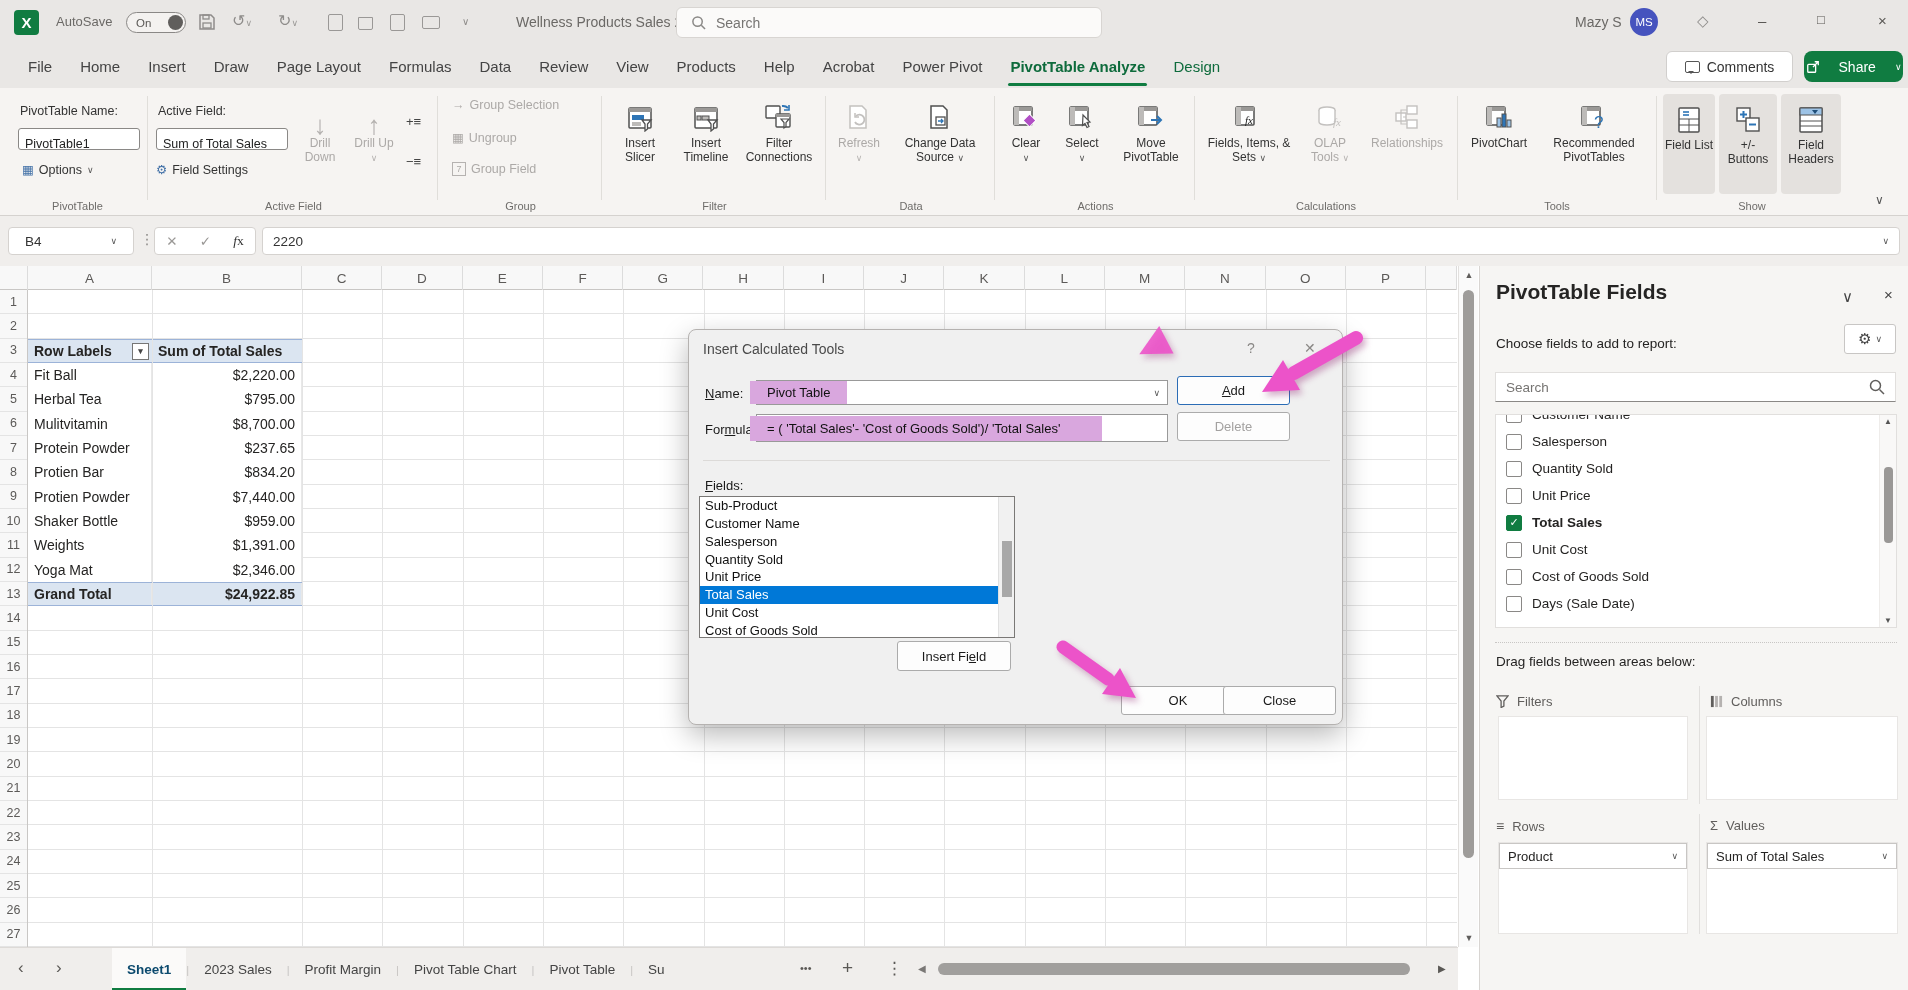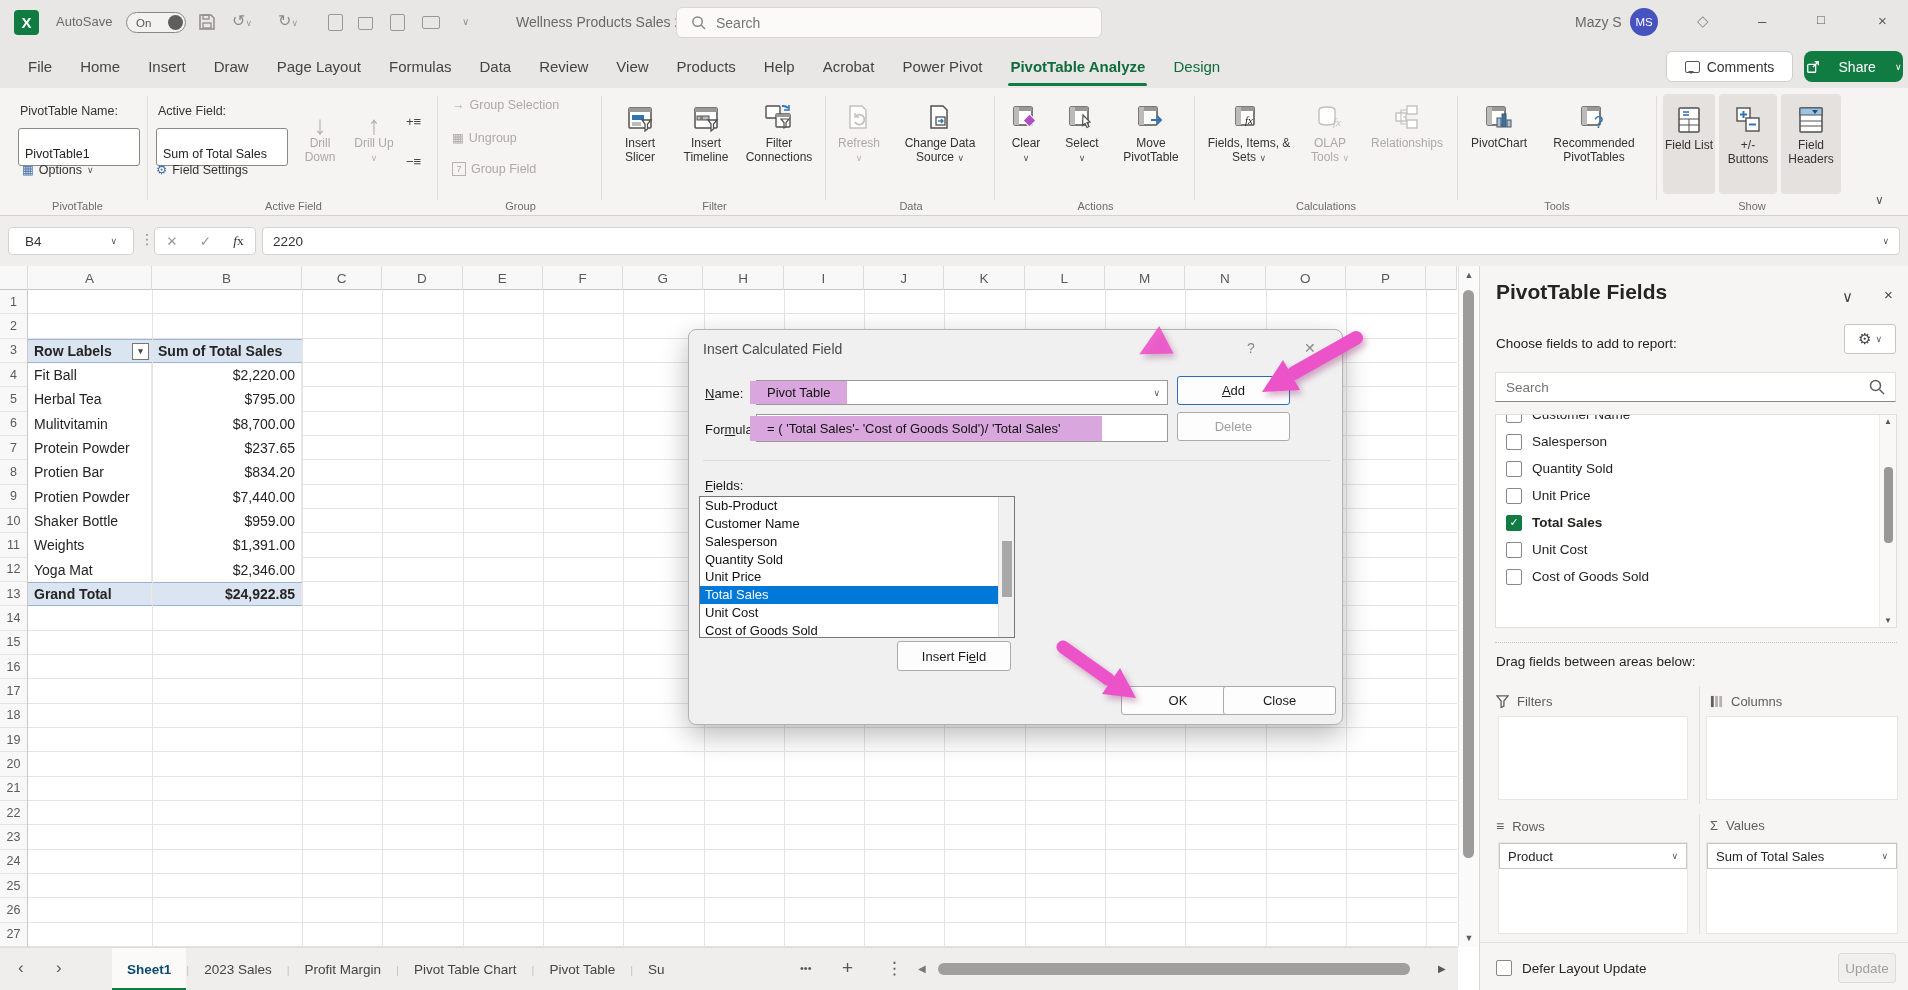--- a/index.html
+++ b/index.html
@@ -26,21 +26,21 @@
   #comments-btn{position:absolute;left:1666px;top:6px;width:127px;height:31px;background:#fff;border:1px solid #d1cfcd;border-radius:6px;display:flex;align-items:center;justify-content:center;gap:7px;font-size:14px;color:#333}
   #share-btn{position:absolute;left:1804px;top:6px;width:99px;height:31px;background:#107C41;border-radius:8px;color:#fff;display:flex;align-items:center;justify-content:center;gap:19px;font-size:14px}
   .bubble{width:15px;height:12px;border:1.4px solid #555;border-radius:2px;position:relative}
   .bubble::after{content:"";position:absolute;left:2px;bottom:-5px;border:3px solid transparent;border-top-color:#555}
   
   #ribbon{position:absolute;left:0;top:88px;width:1908px;height:128px;background:#f6f4f2;border-bottom:1px solid #d5d2cf}
   .rgroup{position:absolute;top:0;height:128px}
   .glabel{position:absolute;bottom:4px;left:0;right:0;text-align:center;font-size:11px;color:#6e6c6a}
   .gsep{position:absolute;top:8px;width:1px;height:104px;background:#e0deda}
   .rlabel{font-size:12.5px;color:#333;position:absolute;white-space:nowrap}
-  .rinput{position:absolute;background:#fff;border:1px solid #8a8886;border-radius:3px;font-size:12.5px;color:#222;padding:18px 6px;height:22px;white-space:nowrap;overflow:hidden}
+  .rinput{position:absolute;background:#fff;border:1px solid #8a8886;border-radius:3px;font-size:12.5px;color:#222;padding:8px 6px;height:22px;white-space:nowrap;overflow:hidden}
   .sbtn{position:absolute;font-size:12.5px;color:#333;display:flex;align-items:center;gap:5px;white-space:nowrap}
   .sbtn.dis,.rlabel.dis{color:#aca9a7}
   .bb{position:absolute;top:6px;text-align:center;font-size:12px;color:#333;line-height:14px}
   .bb .bico{height:38px;display:flex;align-items:flex-end;justify-content:center;margin-bottom:4px}
   .bb.dis{color:#aca9a7}
   .chev{font-size:9px;color:#555}
   .bb.dis .chev{color:#b5b2b0}
   .toggled{background:#e4e1de;border-radius:4px}
   
   #fbar{position:absolute;left:0;top:216px;width:1908px;height:50px;background:#f0eeec}
@@ -657,20 +657,24 @@
             <span class="pflab b">Total Sales</span>
           </div>
           <div class="pfitem">
             <span class="pfcb"></span>
             <span class="pflab">Unit Cost</span>
           </div>
           <div class="pfitem">
             <span class="pfcb"></span>
             <span class="pflab">Cost of Goods Sold</span>
           </div>
+          <div class="pfitem">
+            <span class="pfcb"></span>
+            <span class="pflab">Days (Sale Date)</span>
+          </div>
         </div>
       <div id="pane-vscroll">
         <div class="scar" style="top:2px;width:16px;font-size:8px;color:#555">▲</div>
         <div id="pane-vthumb"></div>
         <div class="scar" style="bottom:2px;width:16px;font-size:8px;color:#555">▼</div>
       </div>
     </div>
     <div class="dots" style="top:376px"></div>
     <div class="abs" style="left:16px;top:388px;color:#252423">Drag fields between areas below:</div>
 
@@ -707,29 +711,24 @@
       <span style="font-size:13px;color:#605e5c">Σ</span>
       <span>Values</span>
     </div>
     <div class="areabox" style="left:226px;top:576px;width:192px;height:92px">
       <div class="fielddrop">
           <span>Sum of Total Sales</span>
           <span class="chev">∨</span>
         </div>
     </div>
 
-    <div id="pane-foot">
-      <span class="pfcb" style="position:absolute;left:16px;top:17px"></span>
-      <span class="abs" style="left:42px;top:18px;color:#252423">Defer Layout Update</span>
-      <div id="updatebtn">Update</div>
-    </div>
   </div>
 
   <div id="dialog">
-    <div id="dlg-title">Insert Calculated Field</div>
+    <div id="dlg-title">Insert Calculated Tools</div>
     <div class="dlg-sys" style="left:558px">?</div>
     <div class="dlg-sys" style="left:615px">✕</div>
 
     <div class="dlbl" style="left:16px;top:56px"><u>N</u>ame:</div>
     <div class="dinput" style="left:67px;top:50px;width:412px;height:25px">
       <span class="chev" style="position:absolute;right:7px">∨</span>
     </div>
     <div class="hl" style="left:61px;top:51px;width:97px;height:23px"></div>
     <div class="hltext" style="left:78px;top:55px">Pivot Table</div>
     <div class="dbtn primary" style="left:488px;top:46px;width:113px;height:29px"><u>A</u>dd</div>

